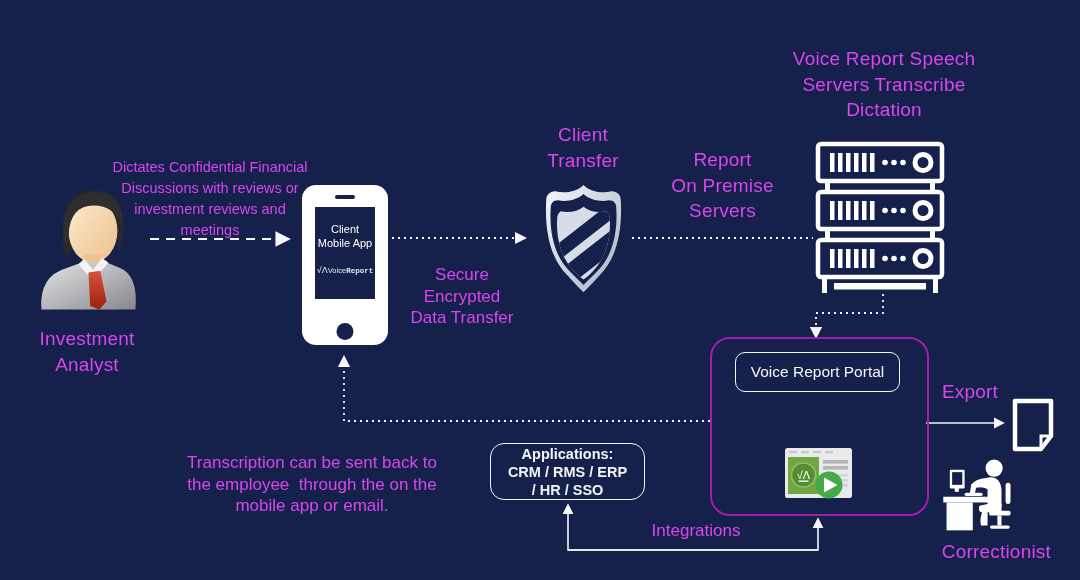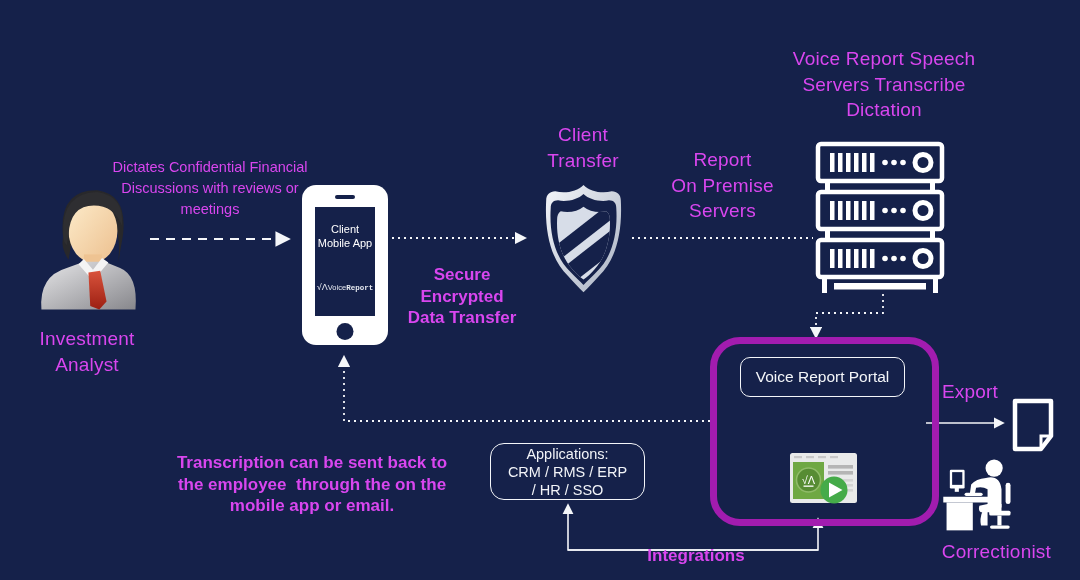--- a/index.html
+++ b/index.html
@@ -6,41 +6,41 @@
   #canvas{
     position:relative;width:1080px;height:580px;overflow:hidden;
     background:#15214a;
     font-family:"Liberation Sans",sans-serif;
     color:#f2f4f8;
   }
   .abs{position:absolute;}
   .txt{position:absolute;text-align:center;color:#d946ef;}
   .txt span{display:block;white-space:pre-wrap;}
   .label{font-size:19px;line-height:25.5px;font-weight:400;letter-spacing:.2px;}
-  .note{font-size:17px;line-height:21.5px;font-weight:700;text-align:center;}
+  .note{font-size:17px;line-height:21.5px;font-weight:400;text-align:center;}
   .small-note{font-size:14.5px;line-height:21px;font-weight:400;}
   
   .phone{position:absolute;left:302px;top:185px;width:86px;height:160px;background:#fff;border-radius:14px;}
   .phone-speaker{position:absolute;top:10px;left:50%;transform:translateX(-50%);width:20px;height:4px;border-radius:2px;background:#15214a;}
-  .phone-screen{position:absolute;top:22px;left:13px;width:60px;height:109px;background:#15214a;}
+  .phone-screen{position:absolute;top:22px;left:13px;width:60px;height:92px;background:#15214a;}
   .phone-screen-text{position:absolute;top:15px;left:0;width:100%;text-align:center;font-size:11px;line-height:14px;color:#fff;}
   .phone-logo{position:absolute;bottom:24px;left:0;width:100%;text-align:center;font-size:7.5px;color:#e8ebf2;white-space:nowrap;}
   .phone-logo .mark{font-size:9px;}
   .phone-logo .bold{font-weight:700;font-family:Liberation Mono, monospace;}
   .phone-home{position:absolute;bottom:5px;left:50%;transform:translateX(-50%);width:17px;height:17px;border-radius:50%;background:#15214a;}
   
-  .portal-box{position:absolute;left:710px;top:337px;width:215px;height:175px;border:7px solid #a21caf;border-radius:30px;}
+  .portal-box{position:absolute;left:710px;top:337px;width:215px;height:175px;border:2px solid #a21caf;border-radius:20px;}
   .portal-btn{position:absolute;border:1.6px solid #f4f6f9;border-radius:10px;display:flex;align-items:center;justify-content:center;color:#f4f6f9;white-space:nowrap;}
   .btn-portal{left:23px;top:13px;width:163px;height:38px;font-size:15.5px;}
   .btn-ad{left:32px;top:64px;width:147px;height:33px;font-size:13px;}
   .portal-icon{position:absolute;left:72px;top:108px;width:72px;height:56px;}
   
   .apps-box{position:absolute;left:490px;top:443px;width:153px;height:55px;border:1.6px solid #f4f6f9;border-radius:14px;
     display:flex;align-items:center;justify-content:center;}
-  .apps-box .txt-in{text-align:center;font-size:14.5px;line-height:18px;}
+  .apps-box .txt-in{text-align:center;font-size:14.5px;line-height:18px;font-weight:bold;}
   .apps-box .txt-in span{display:block;}
   svg{display:block;}
 </style>
 </head>
 <body>
 
 <div id="canvas">
 
   <svg class="abs" style="left:0;top:0" width="1080" height="580" viewBox="0 0 1080 580">
     <defs>
@@ -77,20 +77,21 @@
     <ellipse cx="63" cy="58" rx="27" ry="35" fill="url(#skin)"></ellipse>
     <path d="M30 62 Q28 16 68 15 Q98 20 95 52 Q86 30 64 30 Q38 30 36 62 L34 74 Q30 70 30 62 Z" fill="#2e2e31"></path>
     <rect x="53" y="84" width="20" height="20" fill="#eec392"></rect>
     <path d="M6 145 Q3 108 34 99 L53 92 L76 92 L93 99 Q113 107 110 145 Z" fill="url(#suit)"></path>
     <path d="M47 95 L63 113 L80 93 L73 88 L63 101 L53 89 Z" fill="#f4f4f4"></path>
     <path d="M58 104 L71 102 L78 136 L70 145 L60 141 Z" fill="url(#tie)"></path>
   </svg>
   <div class="txt small-note" style="left:90px;top:129px;width:240px;margin-top:28px;">
     <span>Dictates Confidential Financial</span>
     <span>Discussions with reviews or</span>
+    <span>investment reviews and</span>
     <span>meetings</span>
   </div>
   <div class="txt label" style="left:17px;top:326px;width:140px;">
     <span>Investment</span>
     <span>Analyst</span>
   </div>
 
   <div class="phone">
     <div class="phone-speaker"></div>
     <div class="phone-screen">
@@ -211,21 +212,21 @@
     </svg>
   </div>
 
   <div class="apps-box">
     <div class="txt-in">
       <span>Applications:</span>
       <span>CRM / RMS / ERP</span>
       <span>/ HR / SSO</span>
     </div>
   </div>
-  <div class="txt note" style="left:631px;top:520px;width:130px;margin-top:25px;">
+  <div class="txt note" style="left:631px;top:520px;width:130px;">
     <span>Integrations</span>
   </div>
 
   <div class="txt note" style="left:157px;top:452px;width:310px;">
     <span>Transcription can be sent back to</span>
     <span>the employee  through the on the</span>
     <span>mobile app or email.</span>
   </div>
 
   <div class="txt label" style="left:925px;top:379px;width:90px;">

